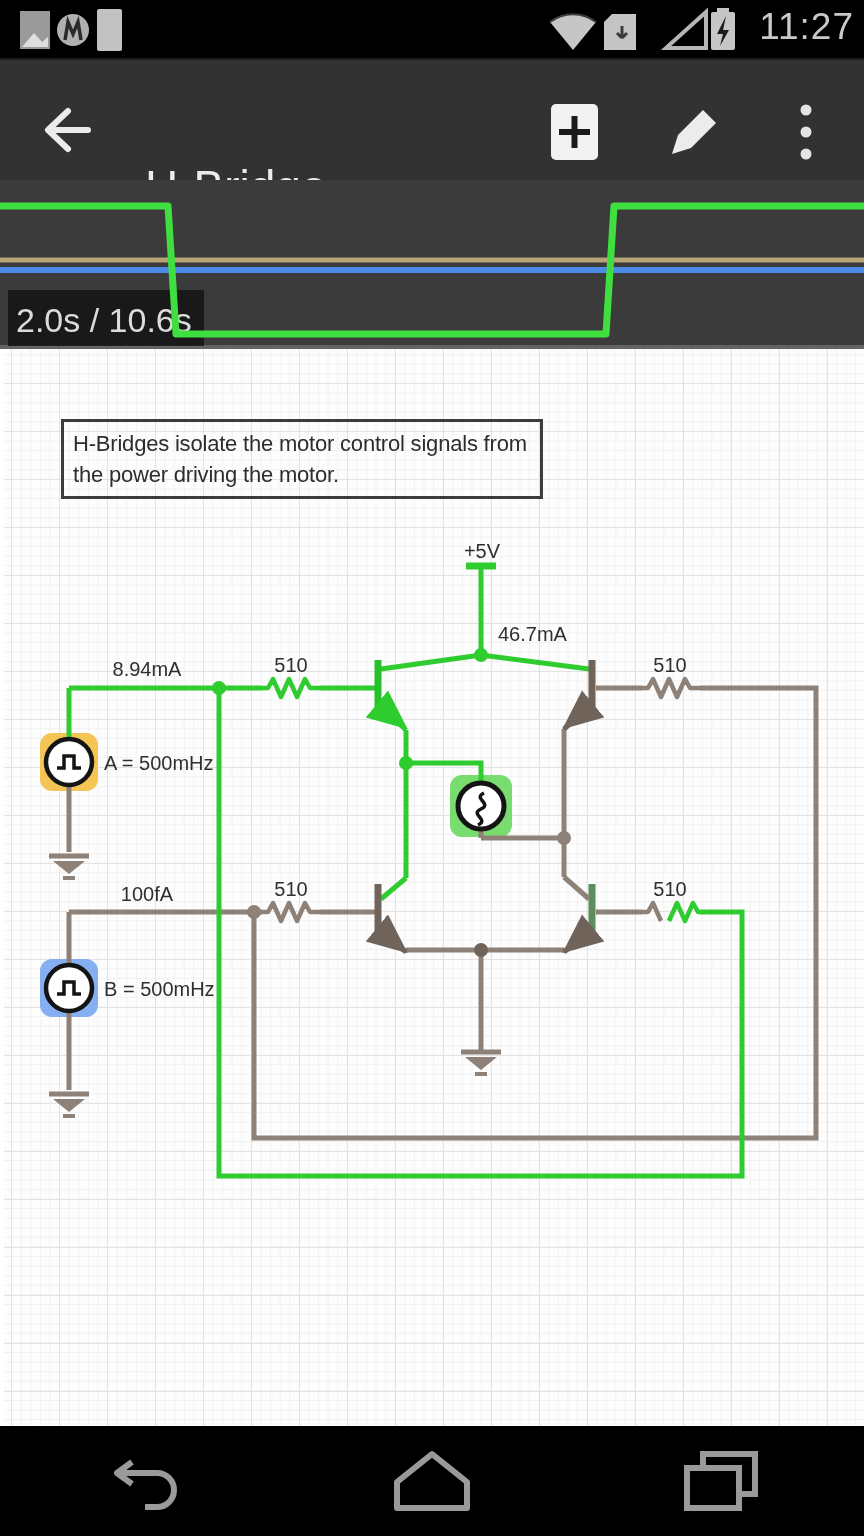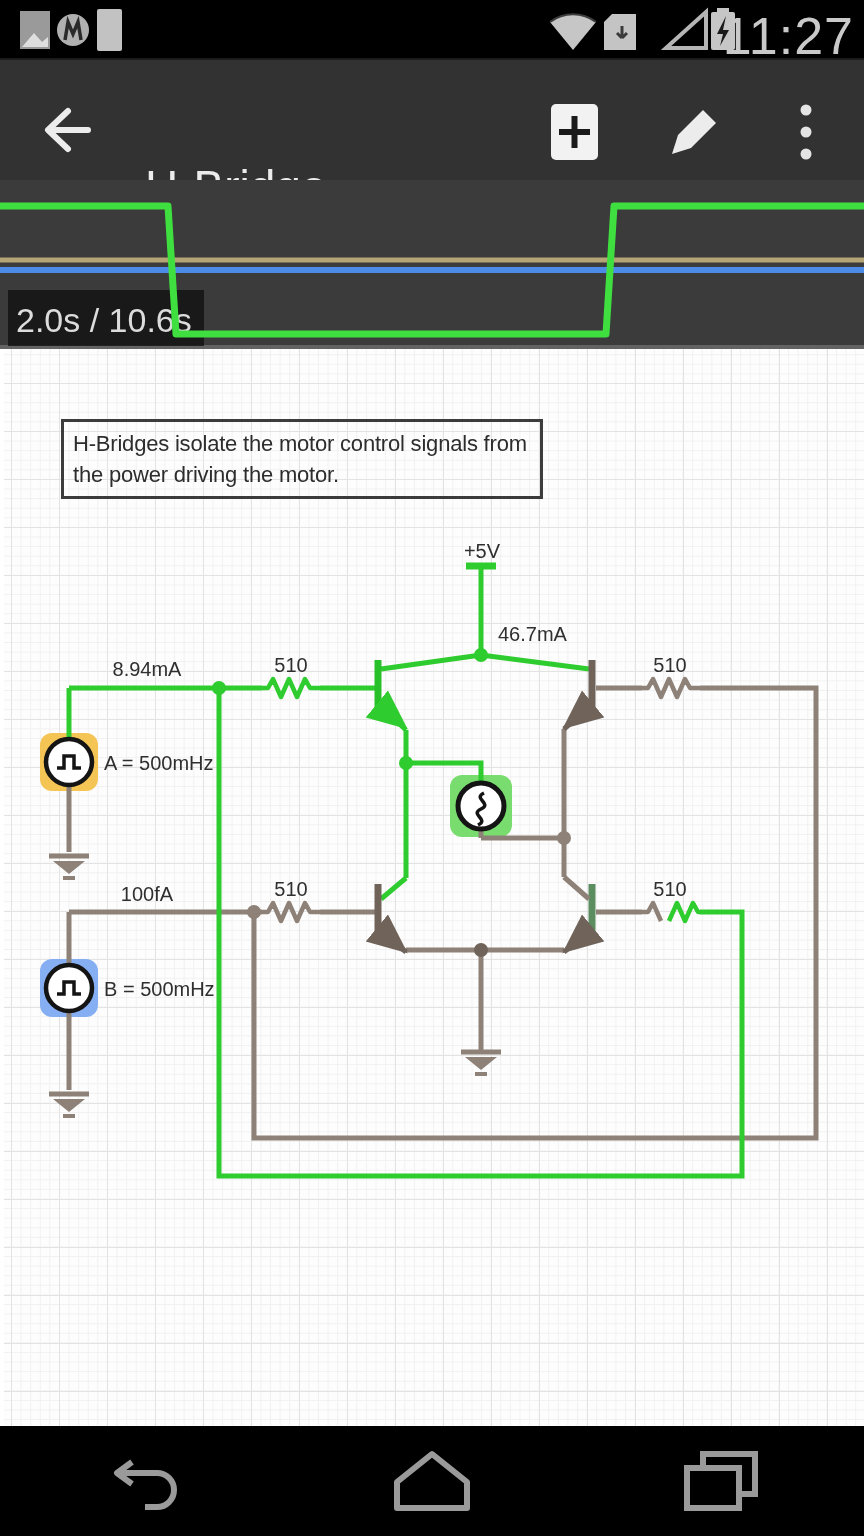--- a/index.html
+++ b/index.html
@@ -2,21 +2,21 @@
 <html><head>
 <meta charset="utf-8">
 <style>
   html,body{margin:0;padding:0;}
   body{width:864px;height:1536px;position:relative;overflow:hidden;background:#fff;
        font-family:"Liberation Sans",sans-serif;}
   .abs{position:absolute;}
 
   
   #status-bar{left:0;top:0;width:864px;height:58px;background:#000;}
-  #status-time{position:absolute;right:10px;top:6px;font-size:52px;color:#c9c9c9;letter-spacing:1px;}
+  #status-time{position:absolute;right:10px;top:6px;font-size:37px;color:#c9c9c9;letter-spacing:1px;}
 
   
   #toolbar{left:0;top:58px;width:864px;height:122px;background:#323232;border-top:2px solid #1c1c1c;box-sizing:border-box;}
   #toolbar-title{position:absolute;left:145px;top:100px;font-size:46px;color:#ececec;}
 
   
   #scope{left:0;top:180px;width:864px;height:165px;background:#3b3b3b;border-bottom:4px solid #636363;box-sizing:content-box;}
   #scope-label{position:absolute;left:8px;top:110px;background:rgba(18,18,18,0.8);
                color:#dcdcdc;font-size:34px;padding:11px 12px 6px 8px;z-index:1;}
   #scope svg{position:absolute;left:0;top:0;z-index:2;}

